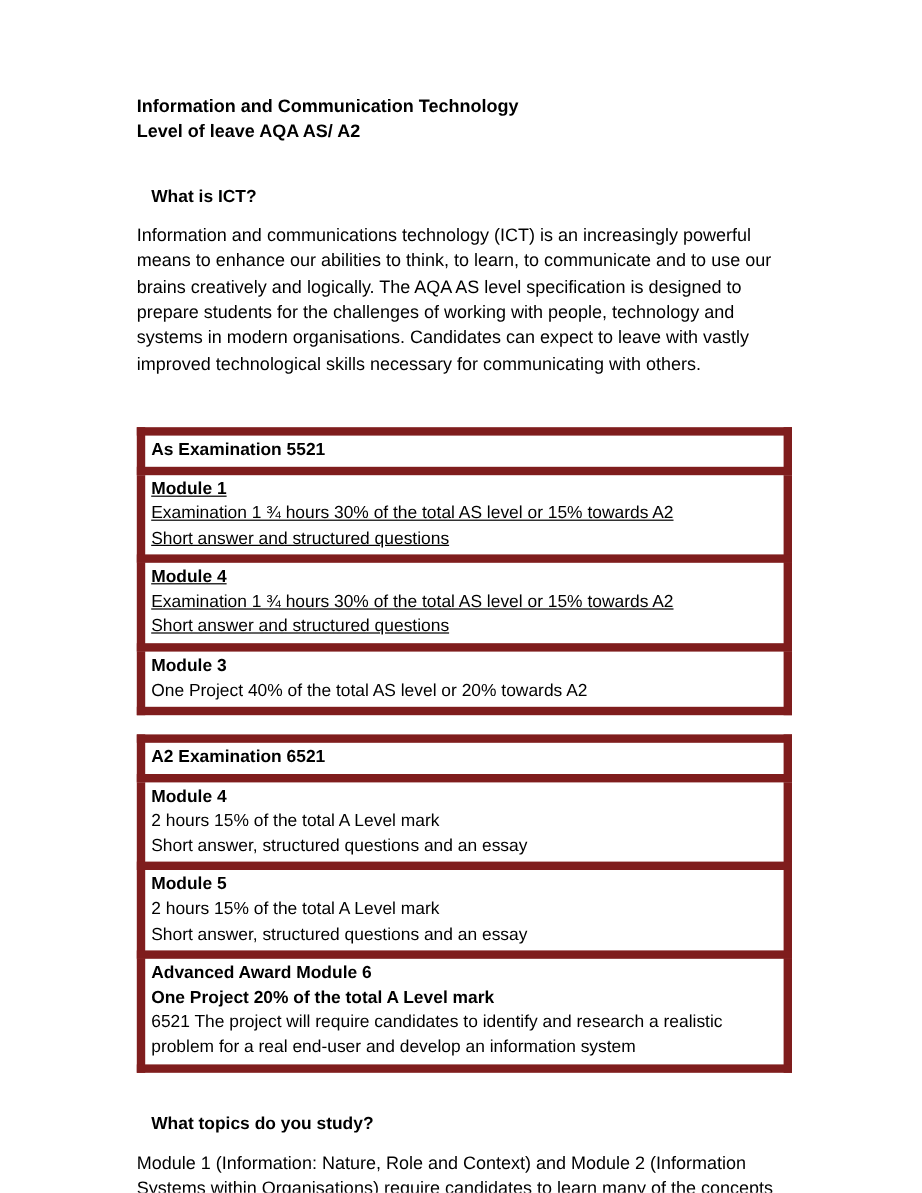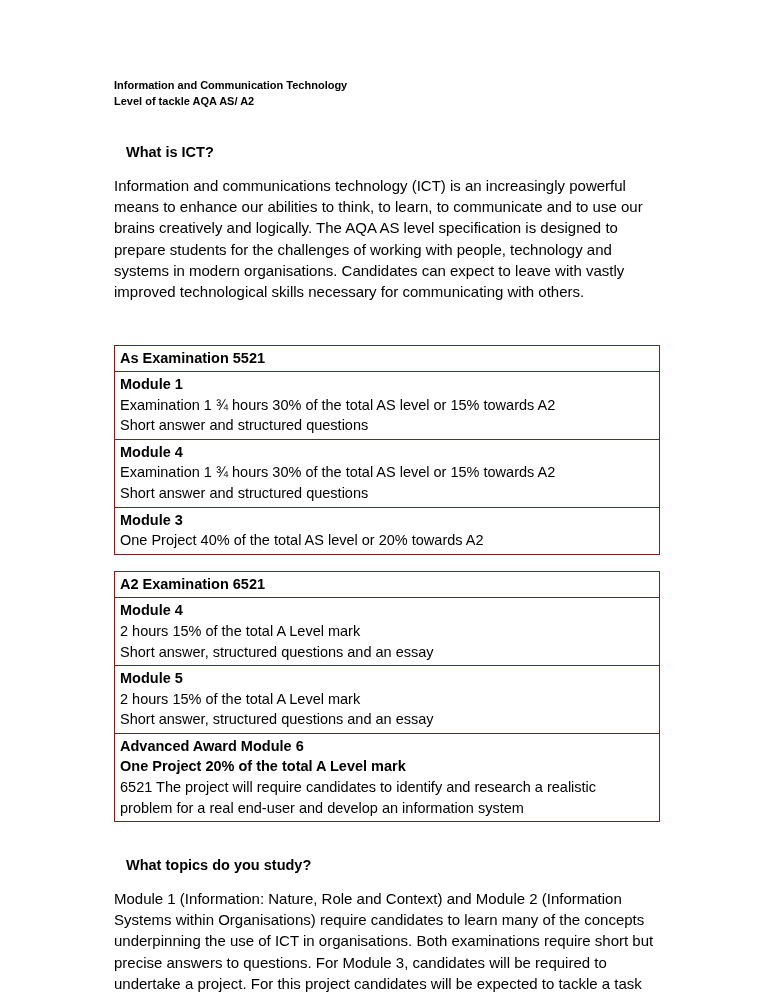--- a/index.html
+++ b/index.html
@@ -15,21 +15,21 @@
   }
   .page {
     position: relative;
     width: 768px;
     height: 994px;
     background: #ffffff;
     box-sizing: border-box;
     padding: 78px 104px 0 114px;
   }
   .doc-title {
-    font-size: 11px;
+    font-size: 15px;
     font-weight: bold;
     line-height: 1.42;
     margin: 0;
   }
   .doc-title div {
     white-space: pre;
   }
   .section-heading {
     font-size: 14.5px;
     font-weight: bold;
@@ -49,39 +49,39 @@
     font-weight: bold;
     line-height: 1.42;
     margin: 0;
   }
   table.course-table {
     border-collapse: collapse;
     width: 546px;
     table-layout: fixed;
   }
   table.course-table td {
-    border: 1px solid #7f1d1d;
+    border: 7px solid #7f1d1d;
     padding: 2px 21px 3px 5px;
     vertical-align: top;
     font-size: 14.5px;
     line-height: 1.42;
   }
   .bold { font-weight: bold; }
   .cell-line { white-space: normal; }
-  .tall-cell { height: 56px; }
+  .tall-cell { height: 56px; text-decoration: underline; }
   .final-cell { height: 52px; }
 </style>
 </head>
 <body>
 
 <div class="page">
 
   <div class="doc-title">
     <div>Information and Communication Technology</div>
-    <div>Level of tackle AQA AS/ A2</div>
+    <div>Level of leave AQA AS/ A2</div>
   </div>
 
   <div class="spacer-lg"></div>
 
   <div class="section-heading">What is ICT?</div>
   <div class="para">Information and communications technology (ICT) is an increasingly powerful means to enhance our abilities to think, to learn, to communicate and to use our brains creatively and logically. The AQA AS level specification is designed to prepare students for the challenges of working with people, technology and systems in modern organisations. Candidates can expect to leave with vastly improved technological skills necessary for communicating with others.</div>
 
   <div class="spacer-lg"></div>
 
 

